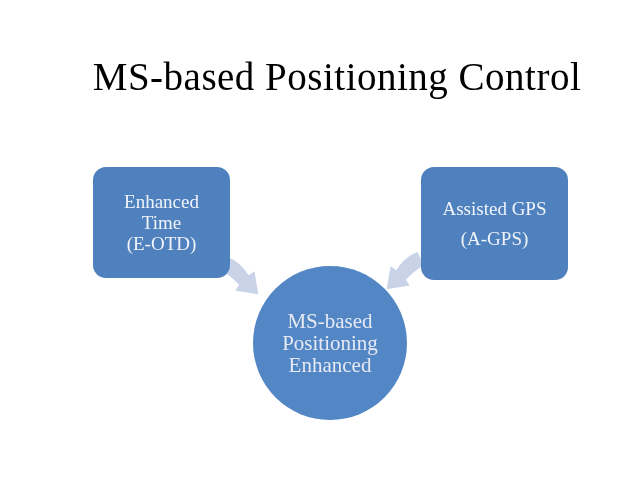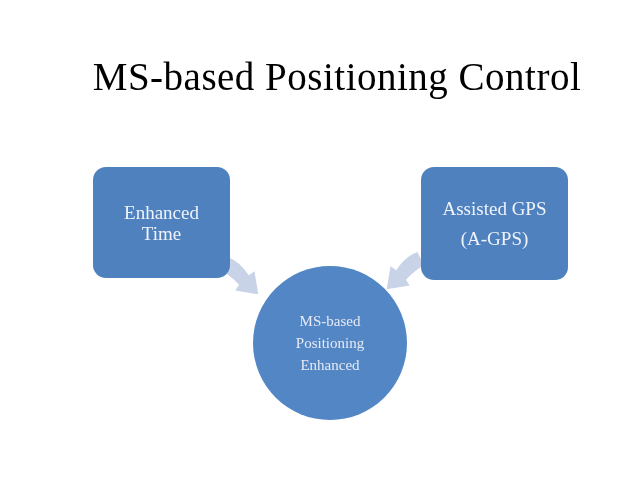--- a/index.html
+++ b/index.html
@@ -55,21 +55,21 @@
     gap: 9px;
   }
   .node-center {
     left: 253px;
     top: 266px;
     width: 154px;
     height: 154px;
     border-radius: 50%;
     background: var(--center-fill, #5286c4);
     color: var(--center-text, #e7eaf4);
-    font-size: 15px;
+    font-size: 21px;
     line-height: 22px;
     z-index: 1;
   }
   .arrow {
     position: absolute;
     width: 46px;
     height: 46px;
     z-index: 0;
   }
   .arrow-left {
@@ -97,20 +97,21 @@
     <path d="M 9 2 Q 22 7 31 21 L 37 17 L 41 41 L 17 37 L 21 31 Q 10 20 2 16 Z"></path>
   </svg>
 
   <svg class="arrow arrow-right" viewBox="0 0 48 48" aria-hidden="true">
     <path d="M 9 2 Q 22 7 31 21 L 37 17 L 41 41 L 17 37 L 21 31 Q 10 20 2 16 Z"></path>
   </svg>
 
   <div class="node node-left">
     <span class="line">Enhanced</span>
     <span class="line">Time</span>
+    <span class="line">(E-OTD)</span>
   </div>
 
   <div class="node node-right">
     <span class="line">Assisted GPS</span>
     <span class="line">(A-GPS)</span>
   </div>
 
   <div class="node node-center">
     <span class="line">MS-based</span>
     <span class="line">Positioning</span>

